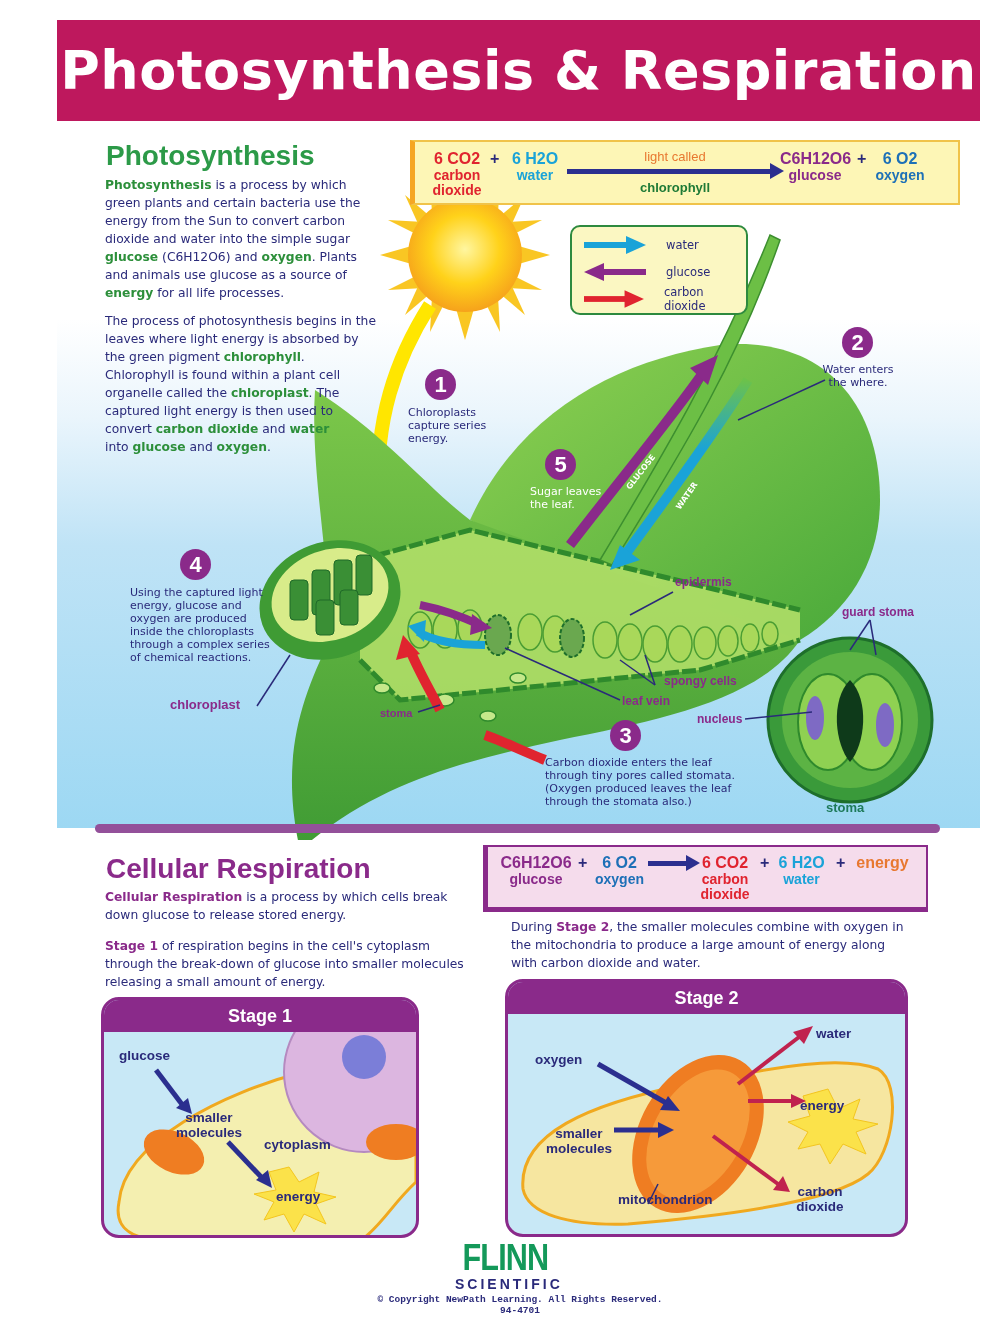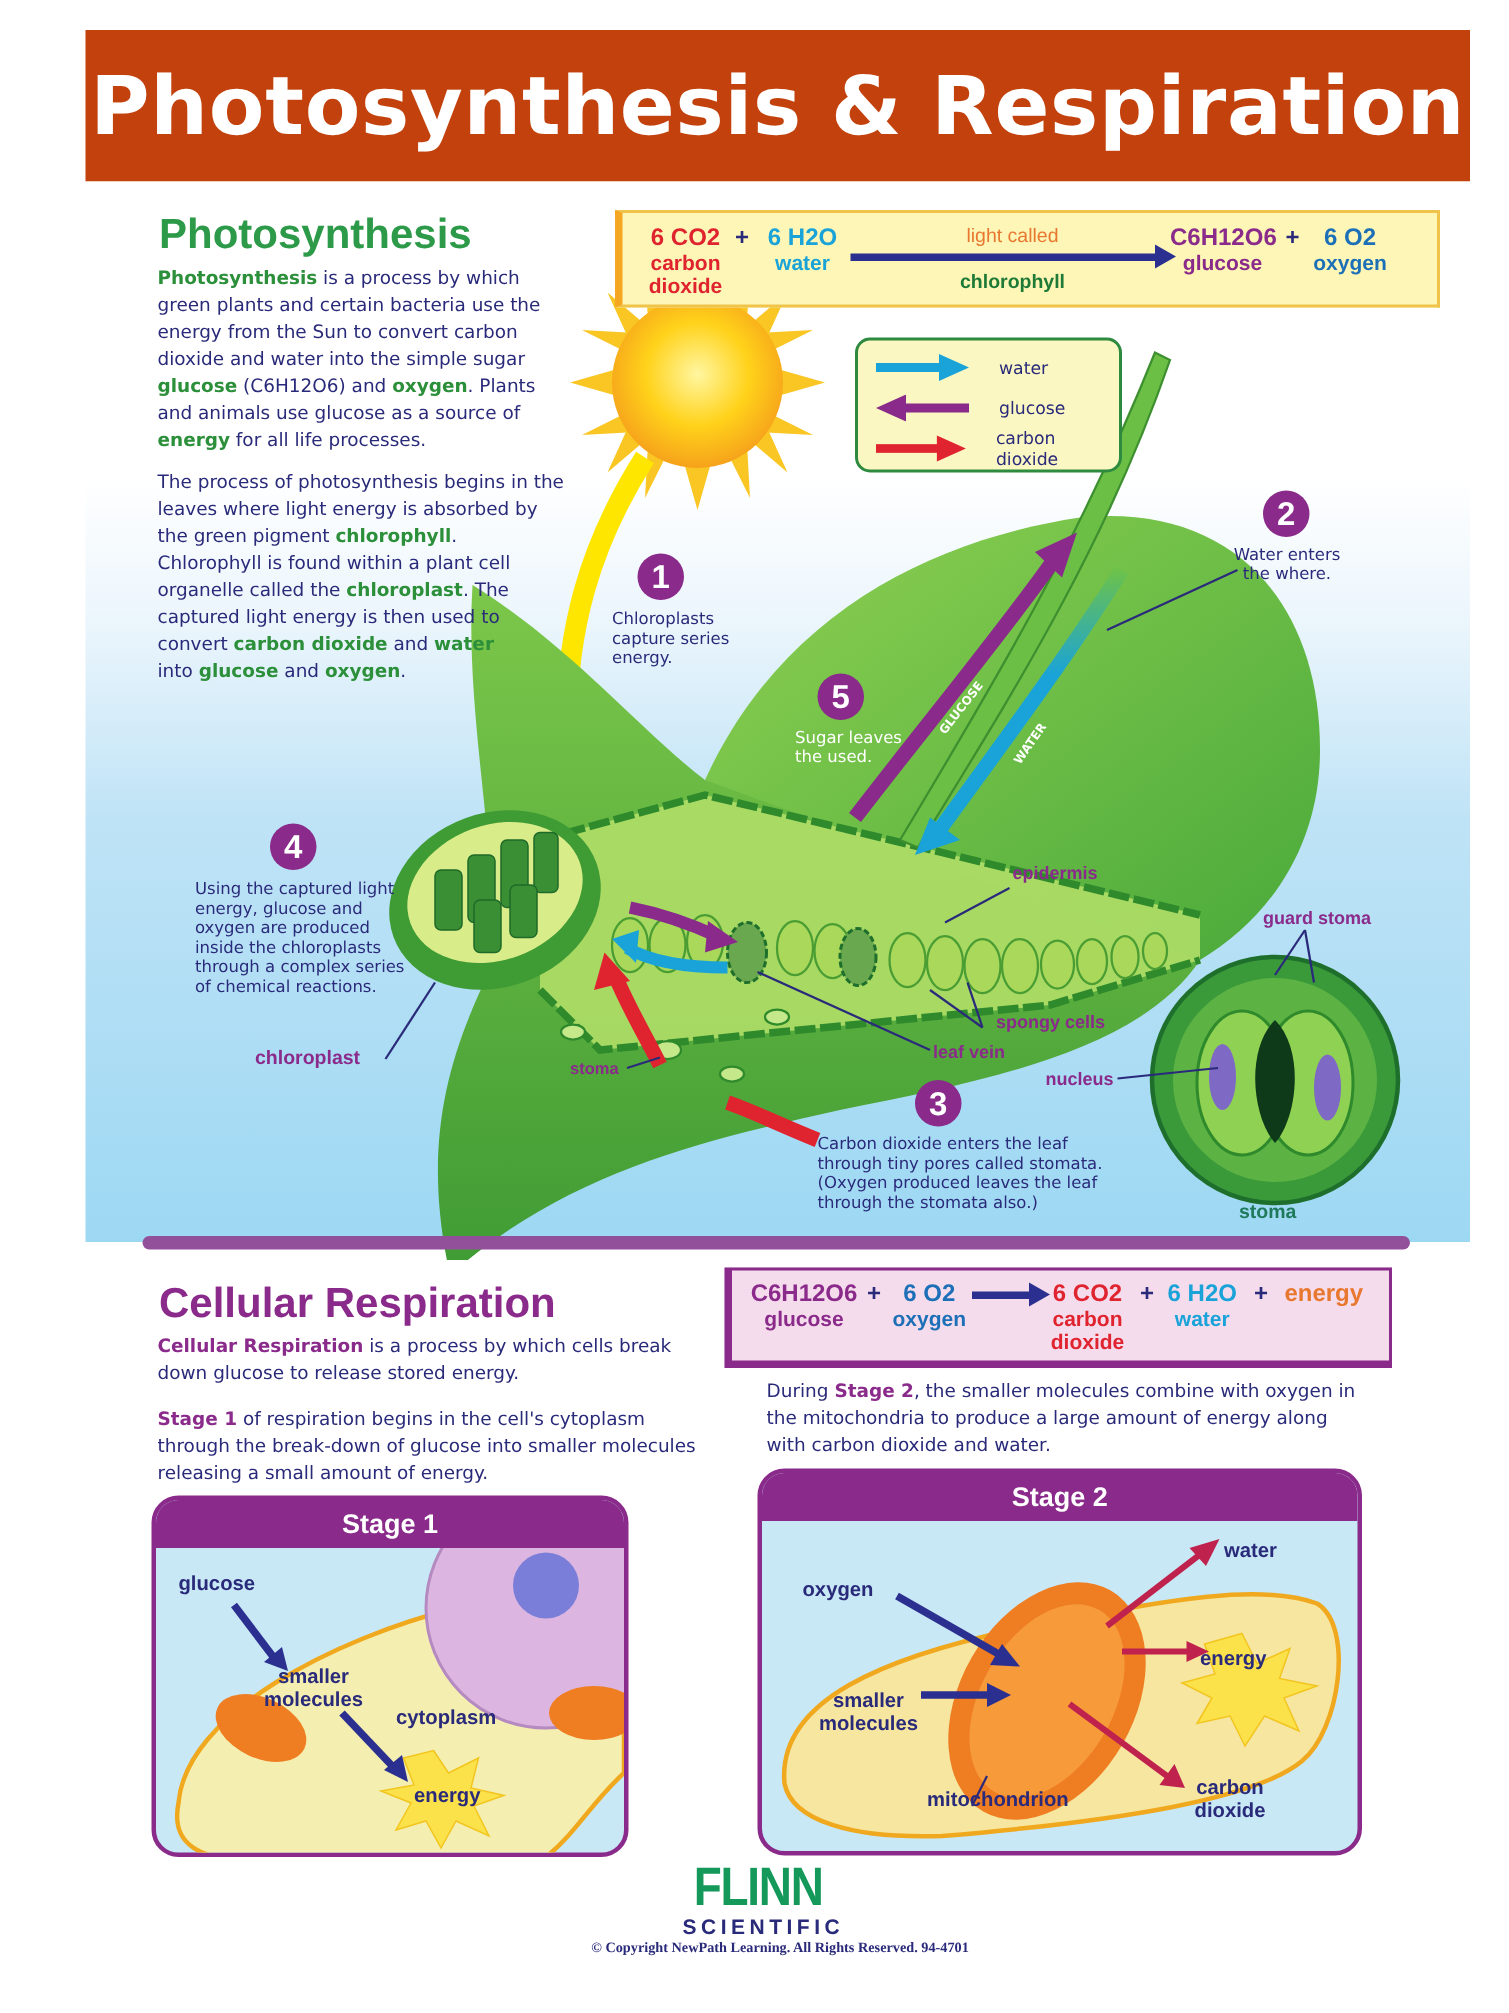--- a/index.html
+++ b/index.html
@@ -1,21 +1,21 @@
 <!DOCTYPE html>
 <html><head>
 <meta charset="utf-8">
 <style>
   * { box-sizing: border-box; margin: 0; padding: 0; }
   html, body { width: 1006px; height: 1342px; background: #ffffff; overflow: hidden; }
   body { position: relative; font-family: "DejaVu Sans", sans-serif; color: #2a2a7a; }
   .abs { position: absolute; }
 
   
-  .header { left: 57px; top: 20px; width: 923px; height: 101px; background: #c2410c; display: flex; align-items: center; justify-content: center; }
+  .header { left: 57px; top: 20px; width: 923px; height: 101px; background: #be185d; display: flex; align-items: center; justify-content: center; }
   .header-title { font-family: "DejaVu Sans", sans-serif; font-weight: bold; font-size: 54px; color: #fff; letter-spacing: 0.5px; }
 
   
   .sky { left: 57px; top: 121px; width: 923px; height: 707px; background: linear-gradient(to bottom, #ffffff 0%, #ffffff 28%, #eaf5fc 42%, #bfe3f6 60%, #9dd8f3 100%); }
 
   .section-title { font-family: "Liberation Sans", sans-serif; font-weight: bold; font-size: 28px; }
   .ps-title { left: 106px; top: 140px; color: #2c9a48; }
   .body-text { font-family: "DejaVu Sans", sans-serif; font-size: 12.3px; line-height: 18px; color: #2a2a7a; }
   .g { color: #2c8f3a; font-weight: bold; }
   .p { color: #8a2a8a; font-weight: bold; }
@@ -56,21 +56,21 @@
 
   .stage { background: #c8e8f6; border: 3px solid #8a2a8a; border-radius: 18px; overflow: hidden; }
   .stage-head { height: 32px; background: #8a2a8a; color: #fff; font-family: "Liberation Sans", sans-serif; font-weight: bold; font-size: 18px; display: flex; align-items: center; justify-content: center; }
   .stage1 { left: 101px; top: 997px; width: 318px; height: 241px; }
   .stage2 { left: 505px; top: 979px; width: 403px; height: 258px; }
   .stage-label { position: absolute; font-family: "Liberation Sans", sans-serif; font-weight: bold; font-size: 13.5px; color: #2a2a7a; text-align: center; line-height: 15px; }
 
   
   .flinn { left: 455px; top: 1240px; width: 100px; text-align: center; font-family: "Liberation Sans", sans-serif; font-weight: bold; font-size: 36px; color: #14995a; letter-spacing: -1px; line-height: 36px; transform: scaleX(0.85); }
   .scientific { left: 455px; top: 1276px; width: 125px; font-family: "Liberation Sans", sans-serif; font-weight: bold; font-size: 14px; color: #2a2a7a; letter-spacing: 3px; }
-  .copyright { left: 370px; top: 1294px; width: 300px; text-align: center; font-family: Liberation Serif, serif; font-weight: bold; font-size: 9.5px; color: #2a2a7a; }
+  .copyright { left: 370px; top: 1294px; width: 300px; text-align: center; font-family: Liberation Mono, monospace; font-weight: bold; font-size: 9.5px; color: #2a2a7a; }
   .website { left: 370px; top: 1348px; width: 300px; text-align: center; font-family: "Liberation Serif", serif; font-weight: bold; font-size: 9.5px; color: #2a2a7a; }
 </style>
 </head>
 <body>
 
 <div class="abs header">
   <span class="header-title">Photosynthesis &amp; Respiration</span>
 </div>
 
 <div class="abs sky"></div>
@@ -278,21 +278,21 @@
 <div class="abs badge" style="left:842px;top:327px">2</div>
 <div class="abs step-text" style="left:818px;top:363px;width:80px;text-align:center">Water enters the where.</div>
 
 <div class="abs badge" style="left:610px;top:720px">3</div>
 <div class="abs step-text" style="left:545px;top:756px;width:200px">Carbon dioxide enters the leaf through tiny pores called stomata. (Oxygen produced leaves the leaf through the stomata also.)</div>
 
 <div class="abs badge" style="left:180px;top:549px">4</div>
 <div class="abs step-text" style="left:130px;top:586px;width:145px">Using the captured light energy, glucose and oxygen are produced inside the chloroplasts through a complex series of chemical reactions.</div>
 
 <div class="abs badge" style="left:545px;top:449px">5</div>
-<div class="abs step-text" style="left:530px;top:485px;width:80px;color:#fff">Sugar leaves the used.</div>
+<div class="abs step-text" style="left:530px;top:485px;width:80px;color:#fff">Sugar leaves the leaf.</div>
 
 <div class="abs diag-label" style="left:170px;top:697px;font-size:13px">chloroplast</div>
 <div class="abs diag-label" style="left:675px;top:575px">epidermis</div>
 <div class="abs diag-label" style="left:664px;top:674px">spongy cells</div>
 <div class="abs diag-label" style="left:622px;top:694px">leaf vein</div>
 <div class="abs diag-label" style="left:380px;top:707px;font-size:11px">stoma</div>
 <div class="abs diag-label" style="left:842px;top:605px">guard stoma</div>
 <div class="abs diag-label" style="left:697px;top:712px">nucleus</div>
 <div class="abs diag-label" style="left:826px;top:800px;color:#1e7a5a;font-size:13px">stoma</div>
 

